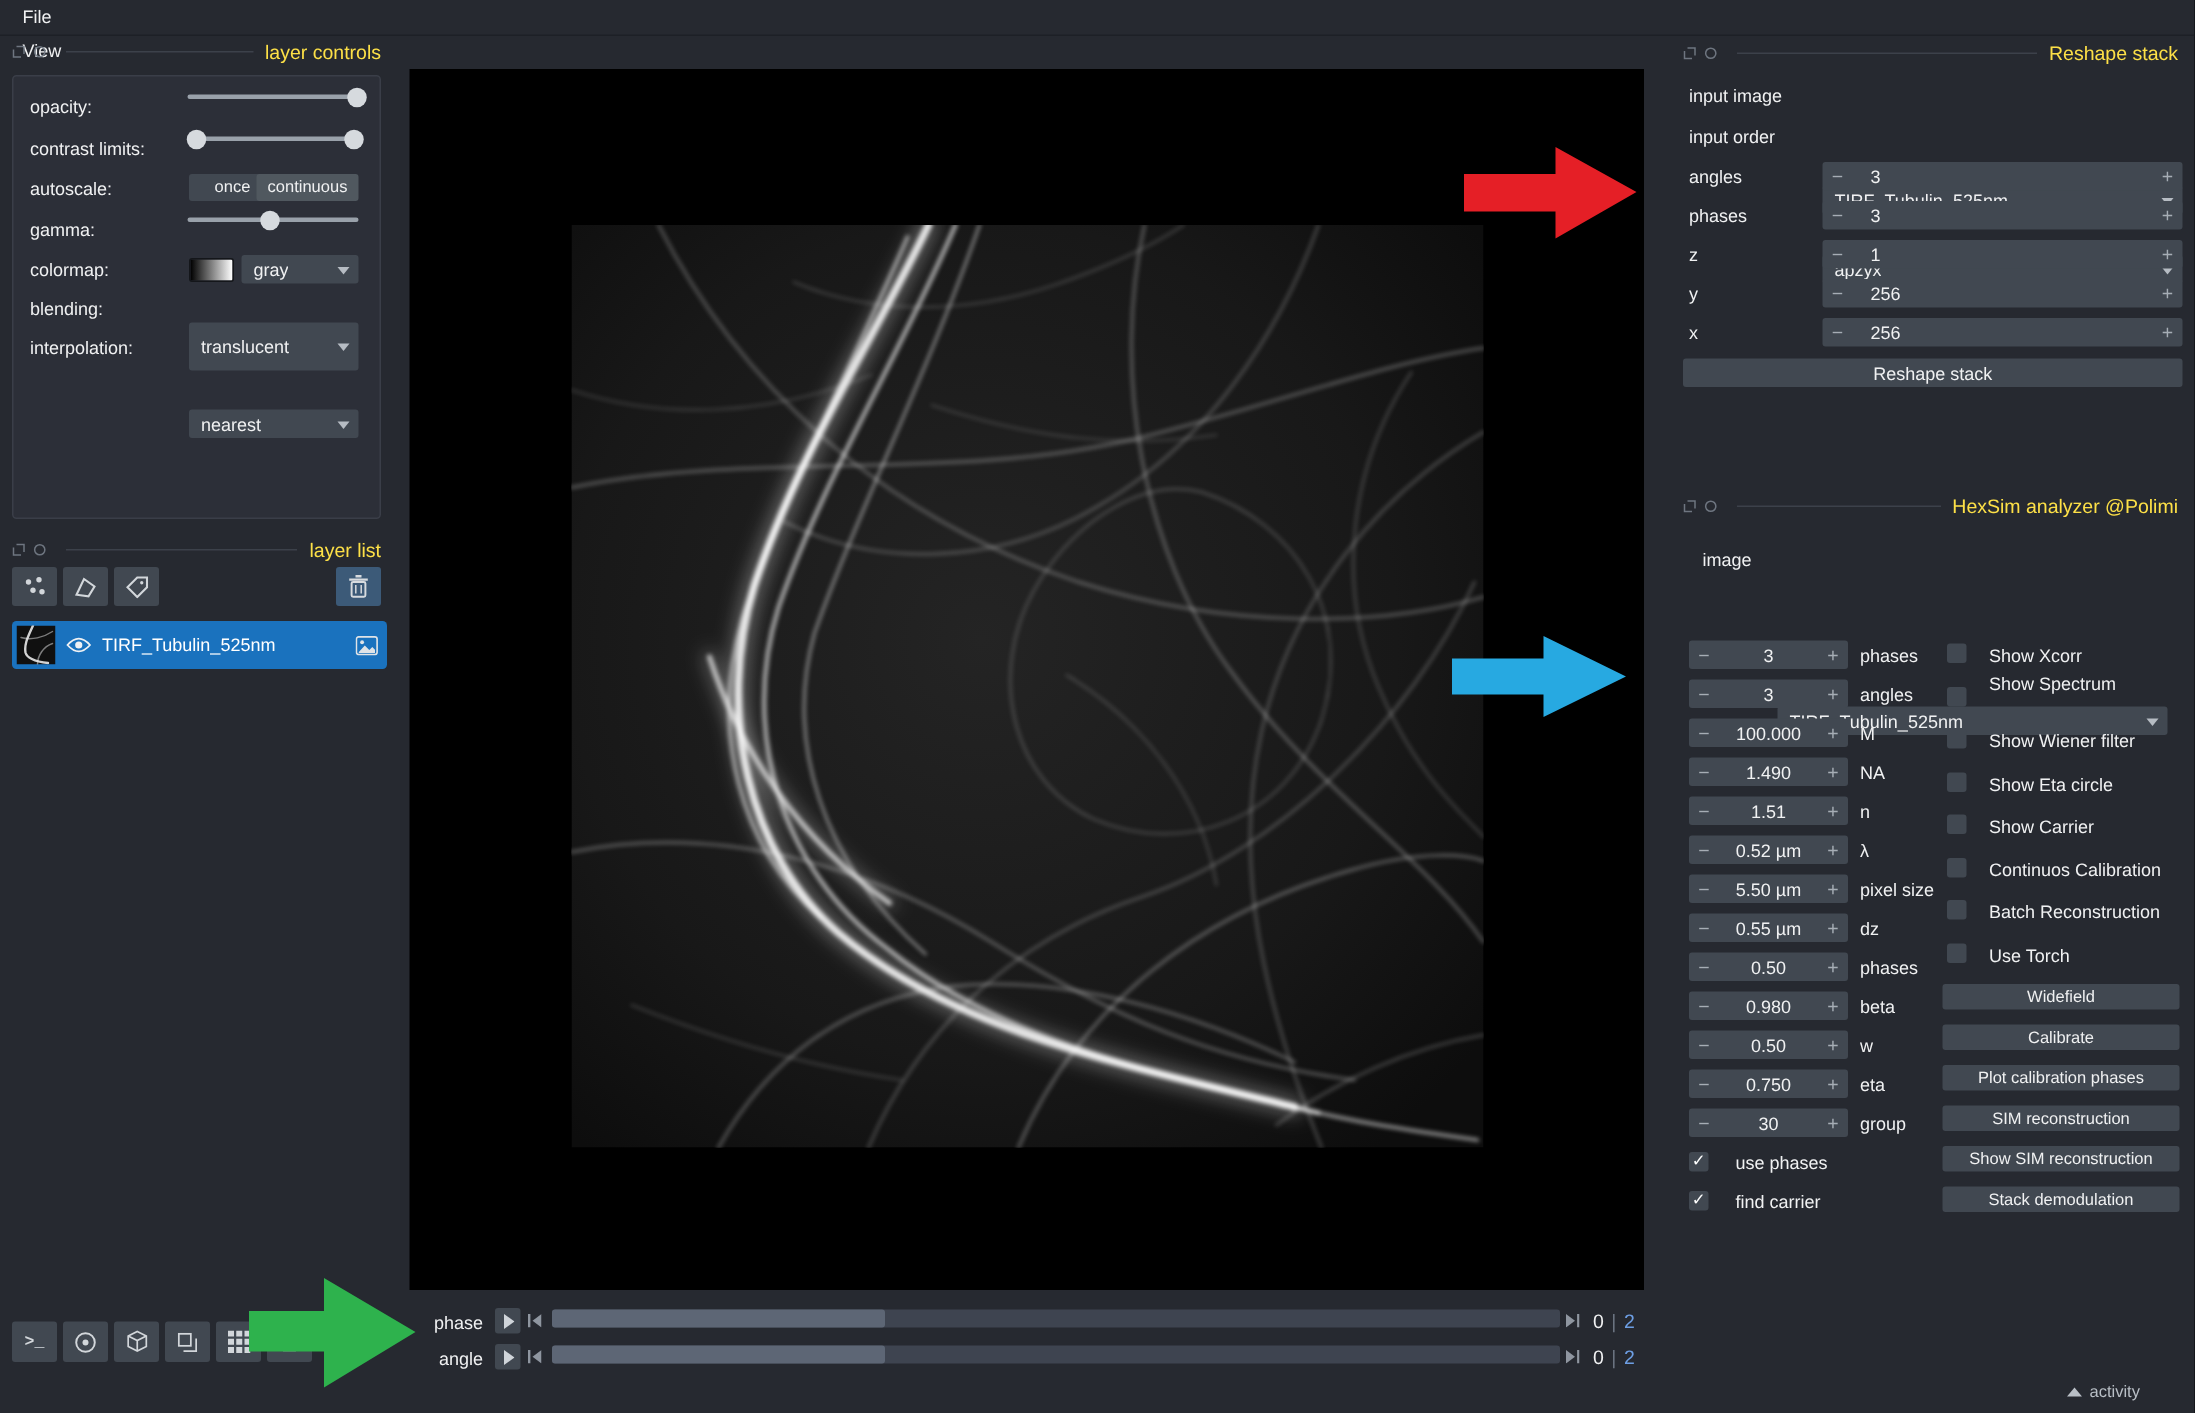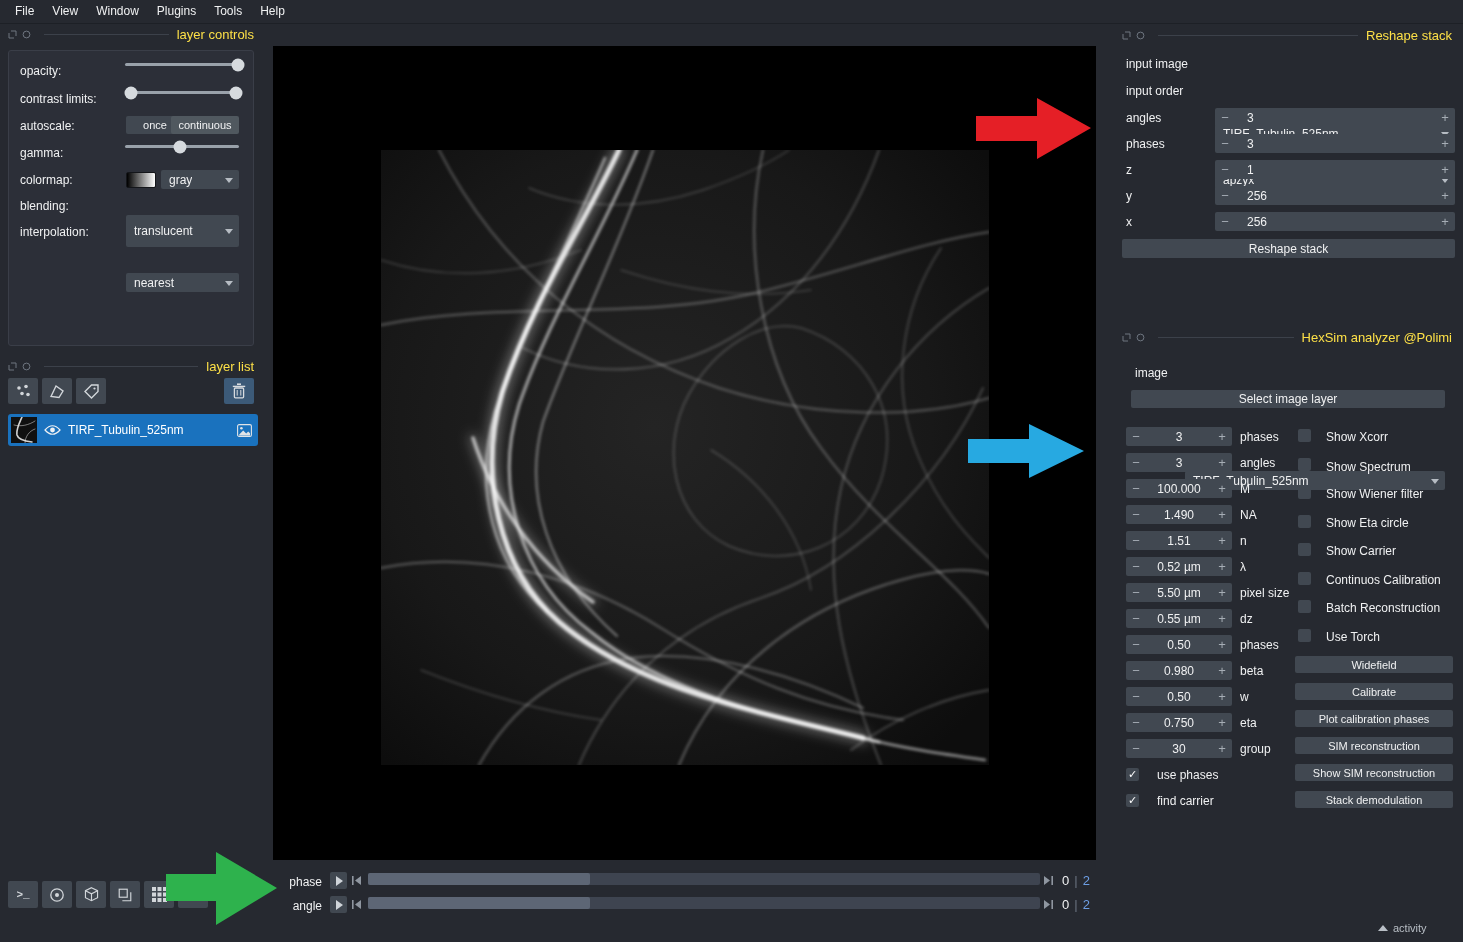--- a/index.html
+++ b/index.html
@@ -1,19 +1,19 @@
 <!DOCTYPE html>
 <html><head>
 <meta charset="utf-8">
 <style>
   *{margin:0;padding:0;box-sizing:border-box;}
   html,body{width:1463px;height:942px;background:#0a0b0d;font-family:"Liberation Sans",sans-serif;}
   #app{position:relative;width:1463px;height:942px;background:#262930;overflow:hidden;color:#f0f1f2;font-size:12px;}
   .abs{position:absolute;}
-  .menubar{left:0;top:0;width:1463px;height:24px;background:#262930;display:flex;align-items:flex-end;padding-left:6px;border-bottom:1px solid #1d2026;}
+  .menubar{left:0;top:0;width:1463px;height:24px;background:#262930;display:flex;align-items:flex-start;padding-left:6px;border-bottom:1px solid #1d2026;flex-direction:column;}
   .menu-item{padding:0 9px;font-size:12px;color:#f0f1f2;line-height:23px;}
   .topright-strip{left:1110px;top:0;width:353px;height:24px;background:#141619;}
   .dock-header{display:flex;align-items:center;height:14px;}
   .dock-line{flex:1;height:1px;background:#3c414a;margin:0 8px;}
   .dock-title{font-size:13px;color:#fde047;white-space:nowrap;}
   .hicon{display:inline-flex;margin-right:5px;opacity:.9;}
   .groupbox{background:#2c2f38;border:1px solid #3a3e48;border-radius:3px;}
   .ctl-label{position:absolute;font-size:12px;color:#f0f1f2;white-space:nowrap;}
   .hslider{position:absolute;}
   .slider-groove{position:absolute;left:0;right:0;top:50%;height:3px;margin-top:-2px;background:#99a1aa;border-radius:2px;}
@@ -431,21 +431,20 @@
     <span class="dock-line"></span>
     <span class="dock-title">HexSim analyzer @Polimi</span>
   </div>
 
   <span class="ctl-label" style="left:1135px;top:366px">image</span>
   <div class="combo abs" style="left:1185px;top:363px;width:260px;height:19px">
     <span class="cval">TIRF_Tubulin_525nm</span>
     <span class="carrow"></span>
   </div>
 
-  <div class="btn abs" style="left:1131px;top:390px;width:314px;height:18px">Select image layer</div>
 
   <div class="spin abs" style="left:1126px;top:427px;width:106px;height:19px">
       <span class="sbtn">−</span>
       <span class="sval">3</span>
       <span class="sbtn">+</span>
     </div>
   <span class="ctl-label" style="left:1240px;top:430px">phases</span>
 
   <div class="spin abs" style="left:1126px;top:453px;width:106px;height:19px">
       <span class="sbtn">−</span>
@@ -532,21 +531,21 @@
   <span class="ctl-label" style="left:1240px;top:742px">group</span>
 
   <span class="checkbox" style="left:1126px;top:768px">✓</span>
   <span class="ctl-label" style="left:1157px;top:768px">use phases</span>
   <span class="checkbox" style="left:1126px;top:794px">✓</span>
   <span class="ctl-label" style="left:1157px;top:794px">find carrier</span>
 
   <span class="checkbox" style="left:1298px;top:429px"></span>
   <span class="ctl-label" style="left:1326px;top:430px">Show Xcorr</span>
   <span class="checkbox" style="left:1298px;top:458px"></span>
-  <span class="ctl-label" style="left:1326px;top:460px">Show Spectrum</span>
+  <span class="ctl-label" style="left:1326px;top:449px">Show Spectrum</span>
   <span class="checkbox" style="left:1298px;top:486px"></span>
   <span class="ctl-label" style="left:1326px;top:487px">Show Wiener filter</span>
   <span class="checkbox" style="left:1298px;top:515px"></span>
   <span class="ctl-label" style="left:1326px;top:516px">Show Eta circle</span>
   <span class="checkbox" style="left:1298px;top:543px"></span>
   <span class="ctl-label" style="left:1326px;top:544px">Show Carrier</span>
   <span class="checkbox" style="left:1298px;top:572px"></span>
   <span class="ctl-label" style="left:1326px;top:573px">Continuos Calibration</span>
   <span class="checkbox" style="left:1298px;top:600px"></span>
   <span class="ctl-label" style="left:1326px;top:601px">Batch Reconstruction</span>

